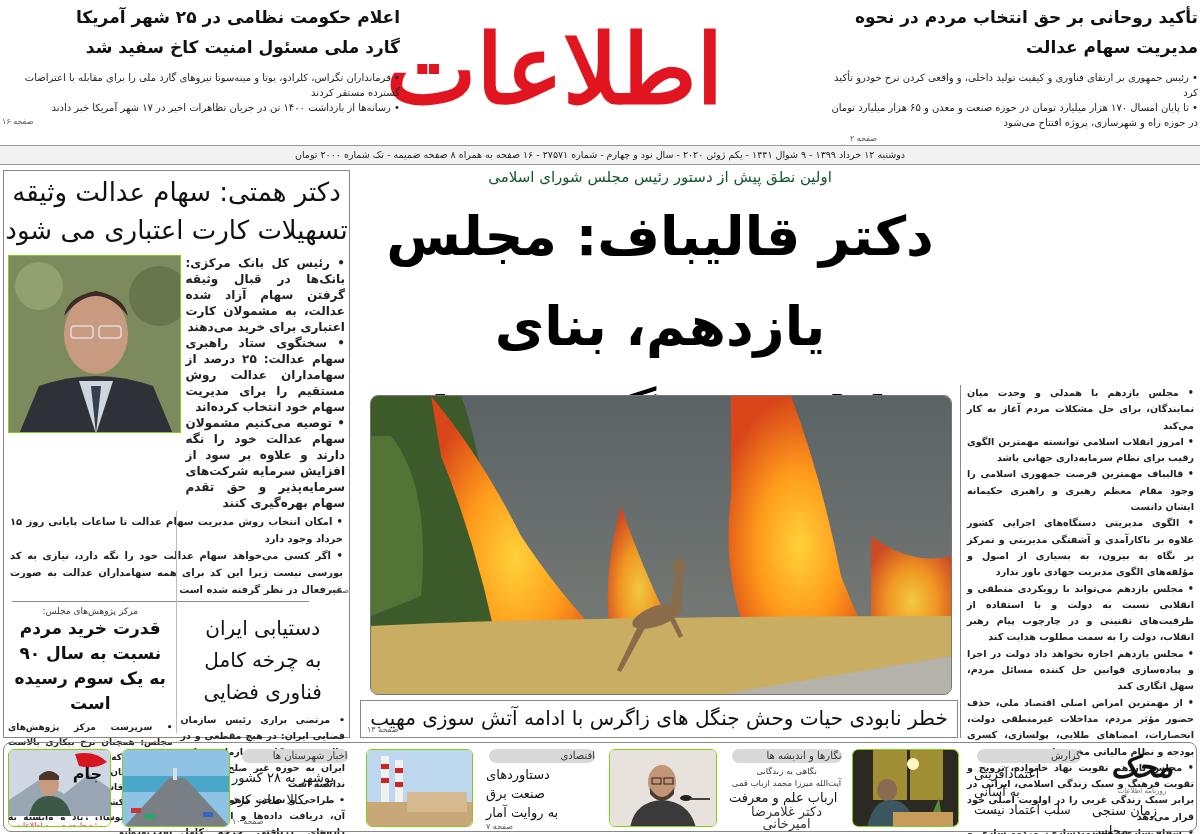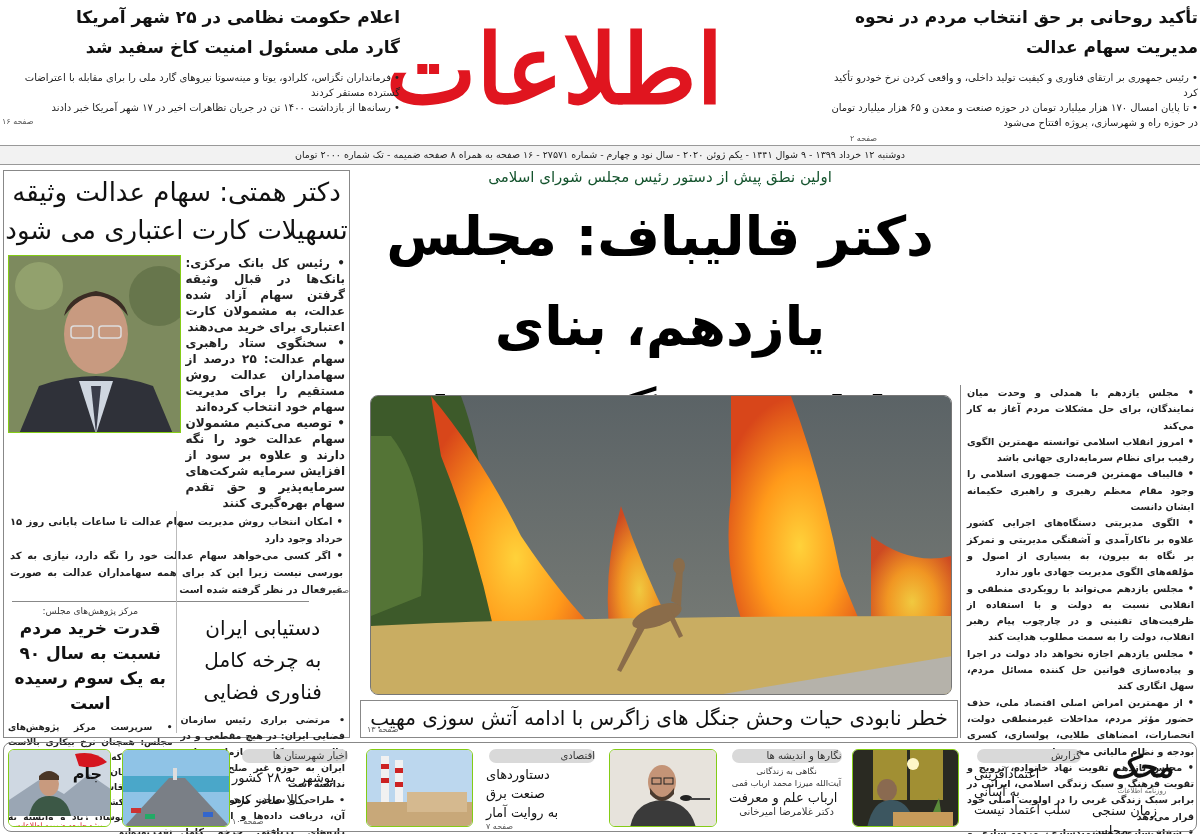--- a/index.html
+++ b/index.html
@@ -210,21 +210,21 @@
       <rect x="40" y="62" width="60" height="16" fill="#c79b5a"></rect>
       <path d="M80 62 L86 48 L88 62Z" fill="#5a8a3a"></path>
     </svg>
   </div>
 
   <div class="bcell" style="left:725px;width:115px">
     <div class="tag" style="width:110px">نگارها و اندیشه ها</div>
     <div class="bsmall">نگاهی به زندگانی</div>
     <div class="bsmall">آیت‌الله میرزا محمد ارباب قمی</div>
     <div class="btitle" style="font-size:13px;line-height:17px">ارباب علم و معرفت</div>
-    <div class="bsmall" style="font-size:10px">دکتر غلامرضا امیرخانی</div>
+    <div class="bsmall" style="font-size:13px">دکتر غلامرضا امیرخانی</div>
 
   </div>
 
   <div class="bcell bimg" style="left:605px;width:108px">
     <svg width="108" height="78" viewBox="0 0 108 78">
       <rect width="108" height="78" fill="#e7e3dc"></rect>
       <path d="M20 78 Q24 52 52 50 Q80 52 86 78Z" fill="#3a3a3a"></path>
       <ellipse cx="52" cy="32" rx="14" ry="17" fill="#c49477"></ellipse>
       <path d="M40 38 Q52 56 64 38 L64 44 Q52 58 40 44Z" fill="#4a3a2e"></path>
       <rect x="42" y="28" width="9" height="6" fill="none" stroke="#222" stroke-width="1"></rect>

